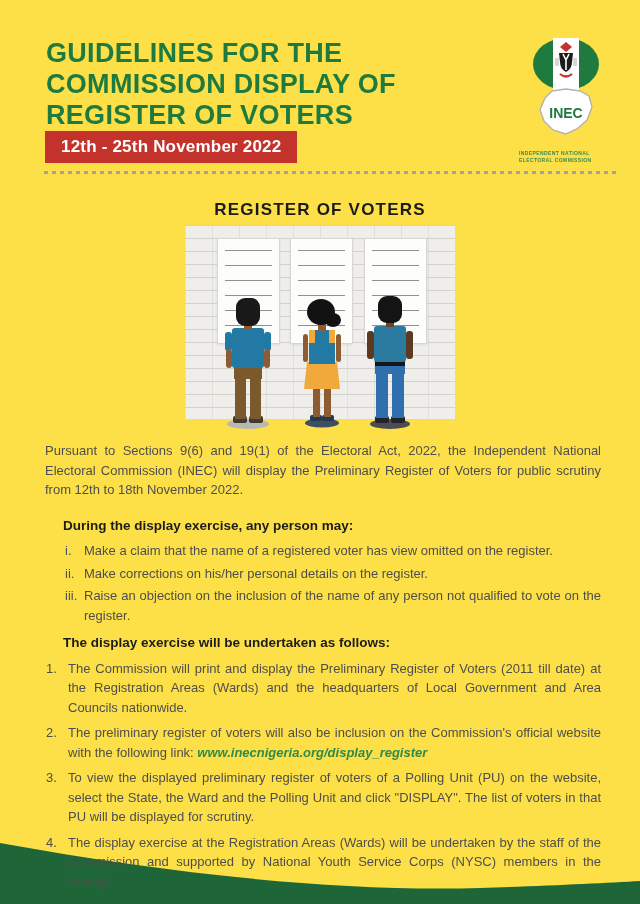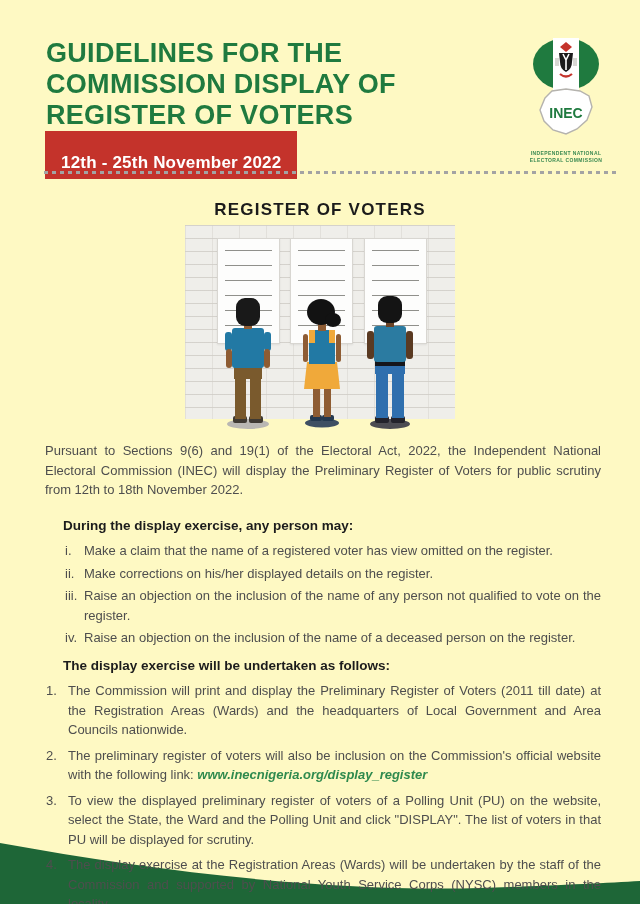--- a/index.html
+++ b/index.html
@@ -1,24 +1,24 @@
 <!DOCTYPE html>
 <html><head>
 <meta charset="utf-8">
 <style>
   html,body{margin:0;padding:0;background:#fff;}
-  #page{position:relative;width:640px;height:904px;background:#fef9c3;overflow:hidden;
+  #page{position:relative;width:640px;height:904px;background:#fde047;overflow:hidden;
         font-family:"Liberation Sans",sans-serif;}
 
   
   .title{position:absolute;left:46px;top:38px;font-size:27px;font-weight:800;
          color:#1f7a3f;line-height:31px;letter-spacing:.3px;}
   .badge{position:absolute;left:45px;top:131px;background:#c4332b;color:#ffffff;
-         font-size:17px;font-weight:700;padding:22px 16px 6px;letter-spacing:.2px;}
-  .logo{position:absolute;left:519px;top:34px;width:94px;text-align:center;}
+         font-size:17px;font-weight:700;padding:6px 16px 6px;letter-spacing:.2px;}
+  .logo{position:absolute;left:519px;top:34px;width:94px;}
   .logo-caption{font-size:5px;line-height:7px;color:#3a8a52;letter-spacing:.4px;
                 margin-top:2px;font-weight:700;}
   .divider{position:absolute;left:44px;top:171px;width:574px;height:3px;
            background:repeating-linear-gradient(90deg,#a3a3a3 0 4px,transparent 4px 8px);}
 
   
   .illus{position:absolute;left:185px;top:200px;width:270px;height:233px;}
   .illus-heading{text-align:center;font-size:17px;font-weight:800;color:#1b1b1b;
                  letter-spacing:1.2px;margin:0;}
   .wall{position:absolute;left:0;top:25px;width:270px;height:194px;background-color:#efeeea;
@@ -155,29 +155,25 @@
     <p class="intro">Pursuant to Sections 9(6) and 19(1) of the Electoral Act, 2022, the Independent National Electoral Commission (INEC) will display the Preliminary Register of Voters for public scrutiny from 12th to 18th November 2022.</p>
 
     <div class="sec-heading">During the display exercise, any person may:</div>
     <div class="rlist">
       <div class="item">
         <span class="marker">i.</span>
         <span>Make a claim that the name of a registered voter has view omitted on the register.</span>
       </div>
       <div class="item">
         <span class="marker">ii.</span>
-        <span>Make corrections on his/her displayed details on the register.</span>
+        <span>Make corrections on his/her personal details on the register.</span>
       </div>
       <div class="item">
         <span class="marker">iii.</span>
         <span>Raise an objection on the inclusion of the name of any person not qualified to vote on the register.</span>
-      </div>
-      <div class="item">
-        <span class="marker">iv.</span>
-        <span>Raise an objection on the inclusion of the name of a deceased person on the register.</span>
       </div>
     </div>
 
     <div class="sec-heading">The display exercise will be undertaken as follows:</div>
     <div class="nlist">
       <div class="item">
         <span class="marker">1.</span>
         <span>The Commission will print and display the Preliminary Register of Voters (2011 till date) at the Registration Areas (Wards) and the headquarters of Local Government and Area Councils nationwide.</span>
       </div>
       <div class="item">

